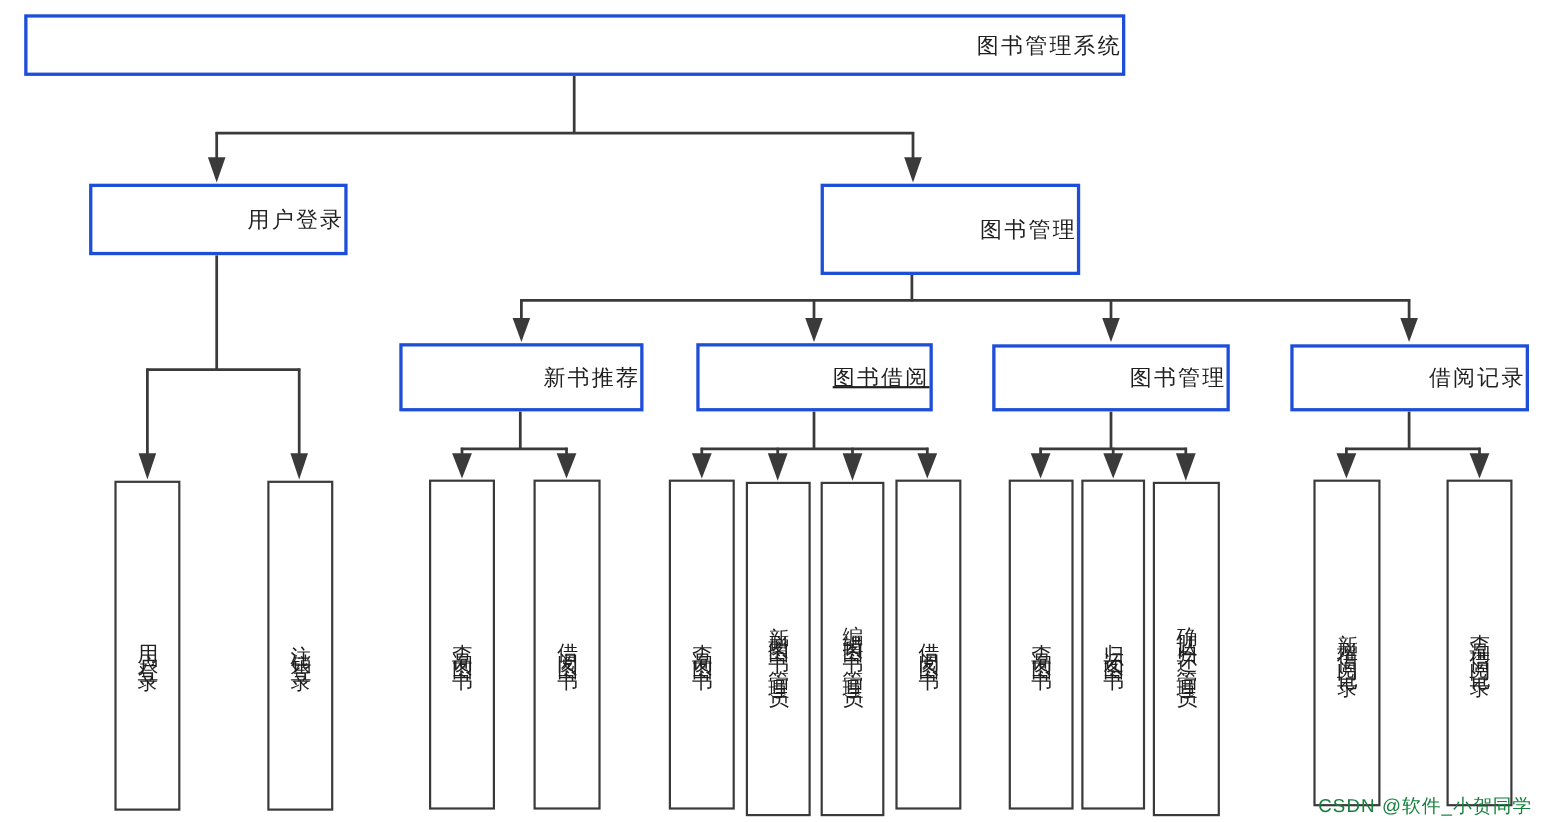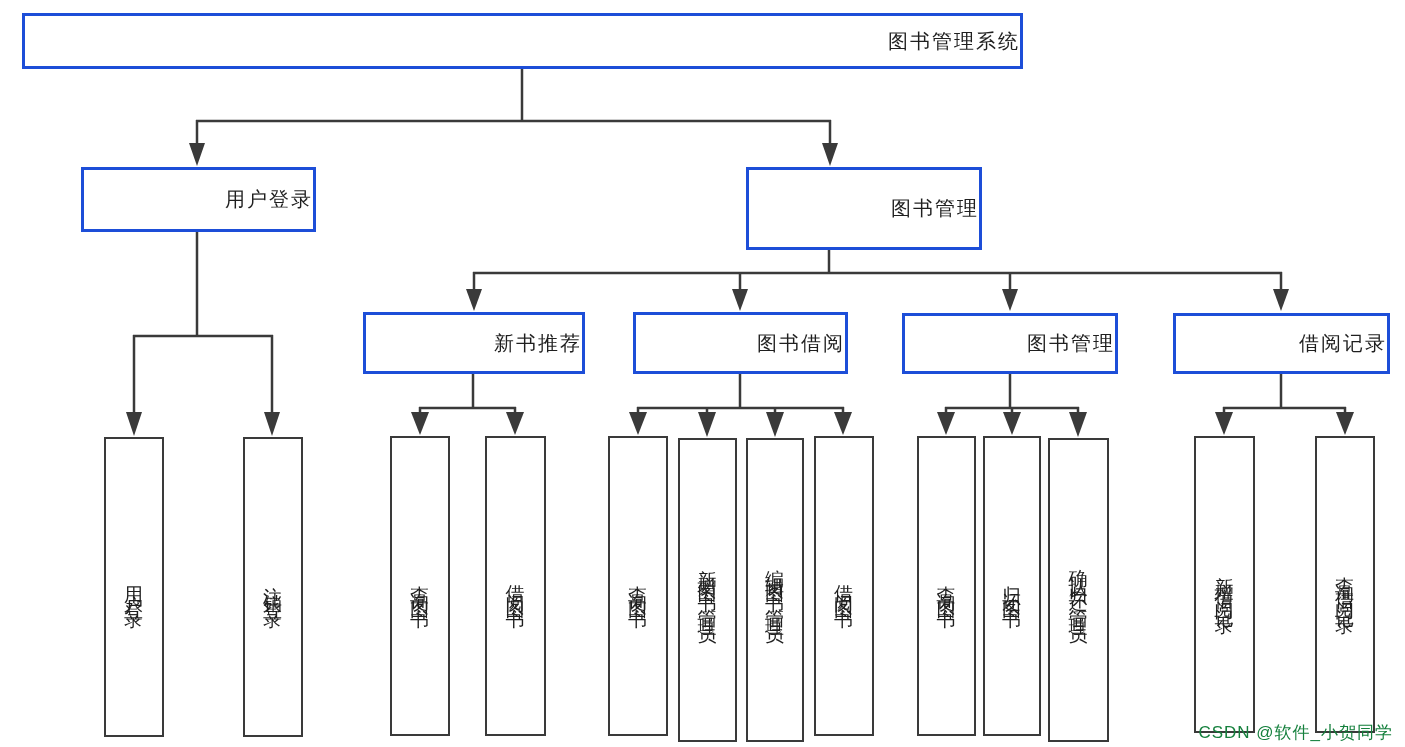--- a/index.html
+++ b/index.html
@@ -36,21 +36,21 @@
     line-height:1;
     white-space:nowrap;
   }
   
   #n-root{left:22px;top:13px;width:1001px;height:56px;}
   
   #n-user-login{left:81px;top:167px;width:235px;height:65px;}
   #n-book-mgmt{left:746px;top:167px;width:236px;height:83px;}
   
   #n-new-book-rec{left:363px;top:312px;width:222px;height:62px;}
-  #n-book-borrow{left:633px;top:312px;width:215px;height:62px;}
+  #n-book-borrow{left:633px;top:312px;width:215px;height:62px;text-decoration:underline;}
   #n-current-borrow{left:902px;top:313px;width:216px;height:61px;}
   #n-borrow-record{left:1173px;top:313px;width:217px;height:61px;}
   
   #n-leaf-user-login{left:104px;top:437px;width:60px;height:300px;}
   #n-leaf-logout{left:243px;top:437px;width:60px;height:300px;}
   #n-leaf-nbr-query{left:390px;top:436px;width:60px;height:300px;}
   #n-leaf-nbr-borrow{left:485px;top:436px;width:61px;height:300px;}
   #n-leaf-bb-query{left:608px;top:436px;width:60px;height:300px;}
   #n-leaf-bb-add{left:678px;top:438px;width:59px;height:304px;}
   #n-leaf-bb-edit{left:746px;top:438px;width:58px;height:304px;}

